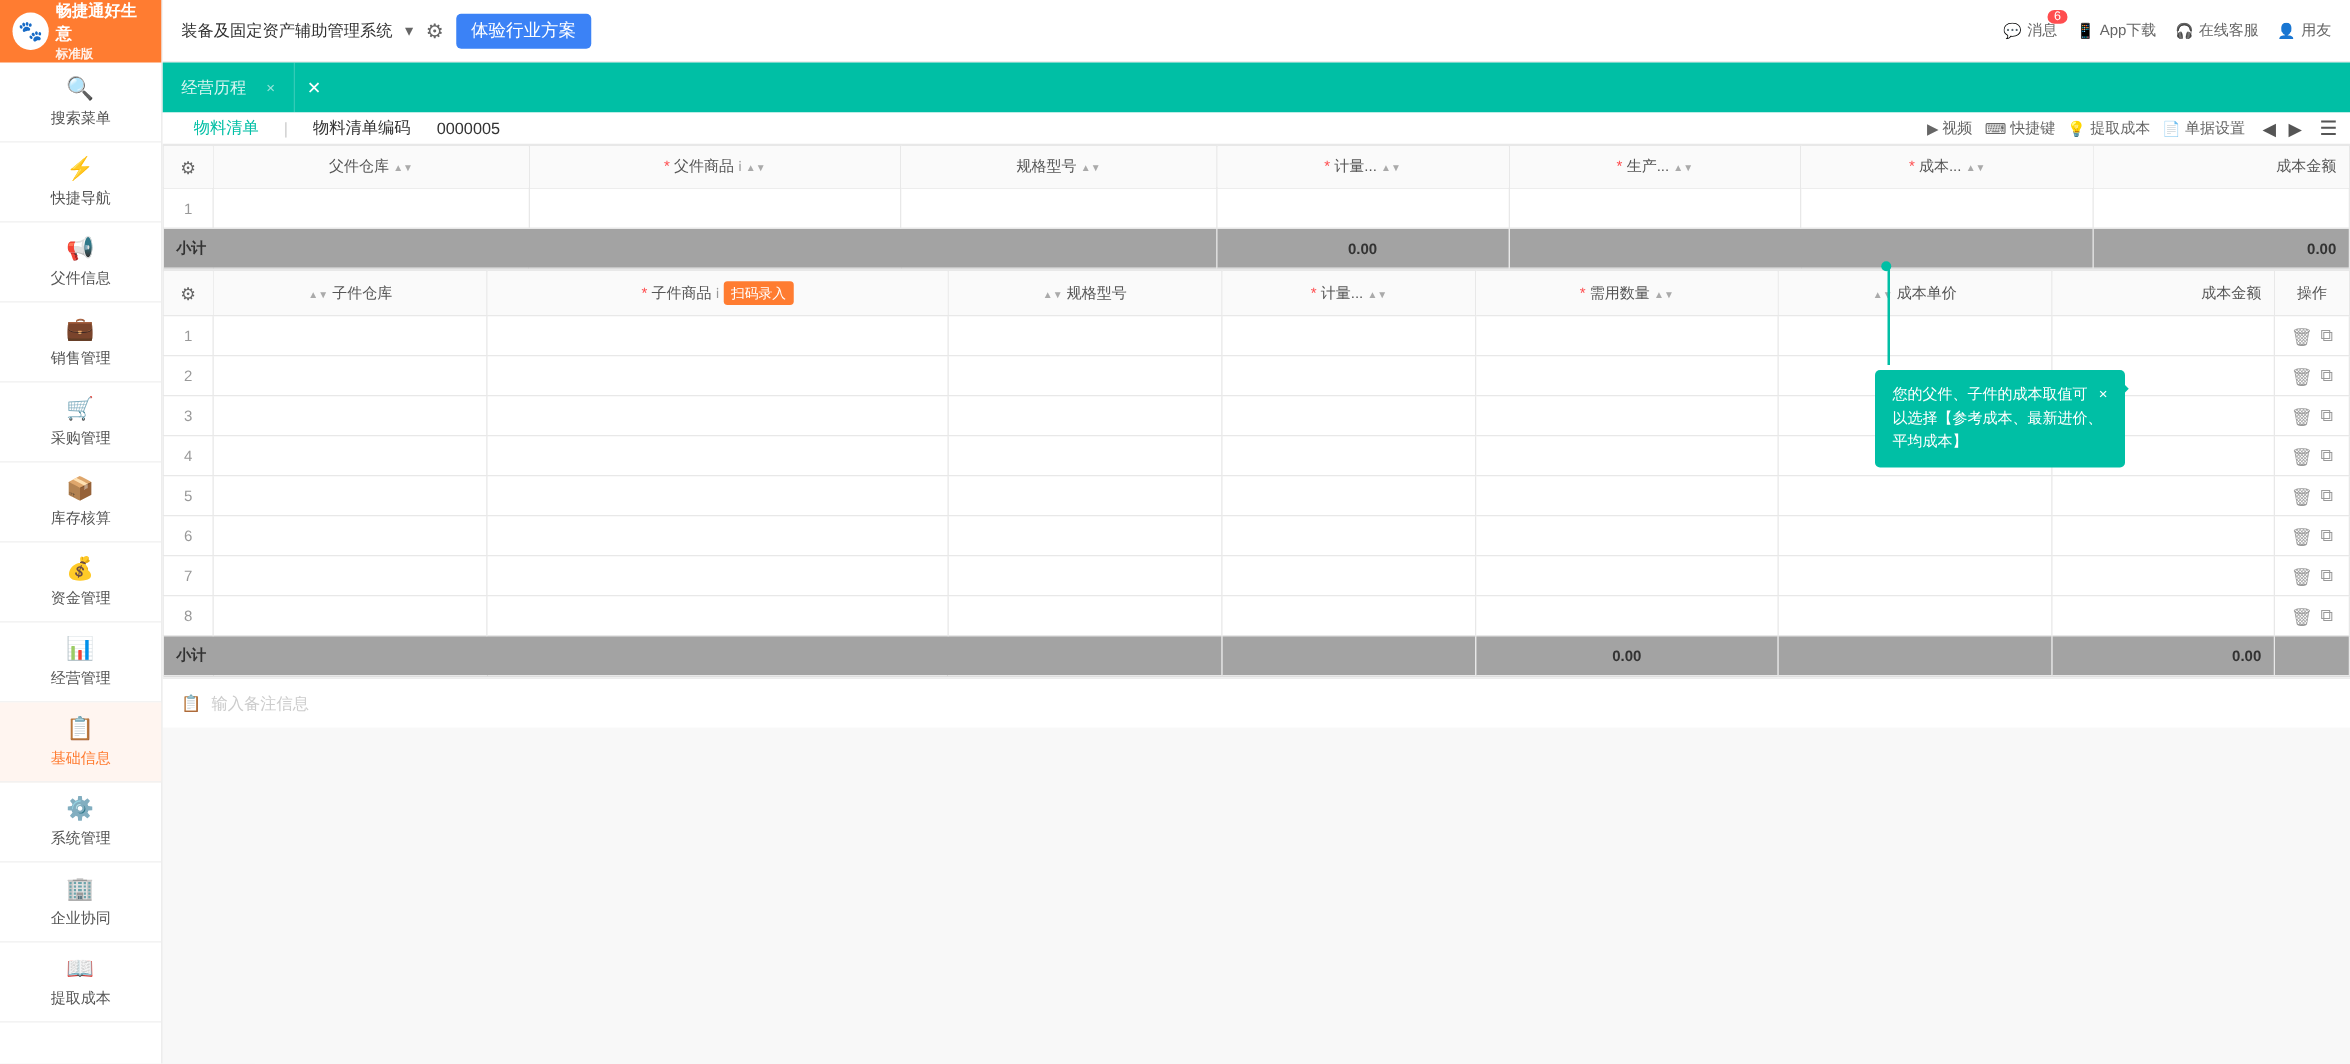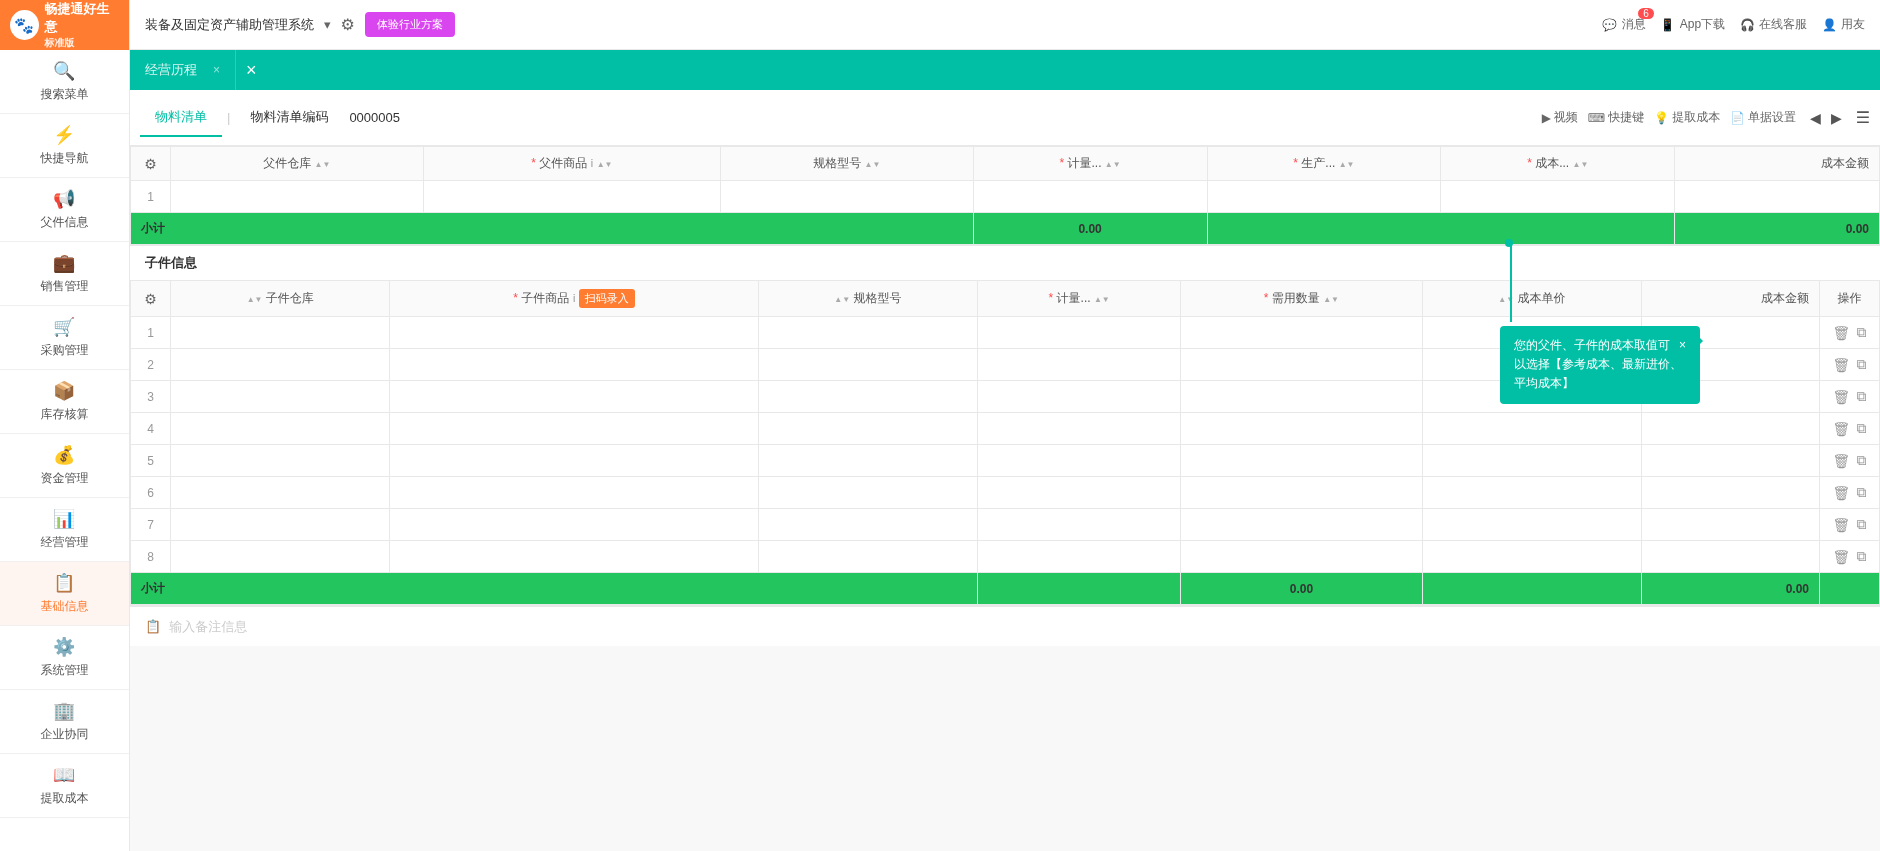--- a/index.html
+++ b/index.html
@@ -95,27 +95,27 @@
       background: #ff4d4f;
       color: white;
       border-radius: 10px;
       padding: 0 5px;
       font-size: 10px;
       position: absolute;
       top: -8px;
       right: -8px;
     }
     .experience-btn {
-      background: #d946ef;
+      background: #3b82f6;
       color: white;
       border: none;
       border-radius: 4px;
       padding: 5px 12px;
       cursor: pointer;
-      font-size: 11px;
+      font-size: 14px;
     }
     .settings-icon { cursor: pointer; color: #666; font-size: 16px; }
 
     
     .nav-tabs {
       background: #00bfa5;
       display: flex;
       align-items: center;
       height: 40px;
       overflow-x: auto;
@@ -135,21 +135,21 @@
     }
     .nav-tab .close-x { opacity: 0.7; font-size: 12px; }
 
     
     .sub-tabs {
       background: white;
       border-bottom: 1px solid #e8e8e8;
       display: flex;
       align-items: center;
       padding: 0 10px;
-      height: 56px;
+      height: 26px;
       gap: 0;
     }
     .sub-tab {
       padding: 0 15px;
       height: 38px;
       display: flex;
       align-items: center;
       cursor: pointer;
       font-size: 13px;
       color: #333;
@@ -213,21 +213,21 @@
       position: relative;
     }
     .data-table td {
       border: 1px solid #e8e8e8;
       padding: 4px 6px;
       text-align: center;
       color: #333;
       height: 32px;
     }
     .data-table .subtotal-row td {
-      background: #22c55e;
+      background: #a3a3a3;
       font-weight: bold;
       color: #333;
     }
     .required-mark { color: #ff4d4f; }
     .col-number { width: 40px; color: #999; }
 
     
     .scan-btn {
       background: #ff7c31;
       color: white;
@@ -529,21 +529,20 @@
             <td colspan="4" style="text-align:left; padding-left:10px;">小计</td>
             <td colspan="1" style="text-align:center;">0.00</td>
             <td colspan="2"></td>
             <td style="text-align:right; padding-right:10px;">0.00</td>
           </tr>
         </tbody>
       </table>
     </div>
 
     <div class="section">
-      <div class="section-title">子件信息</div>
       <table class="data-table">
         <thead>
           <tr>
             <th style="width:40px;"><span class="table-gear">⚙</span></th>
             <th>
               <span class="sort-arrows">▲▼</span>
               <span>子件仓库</span>
             </th>
             <th>
               <span class="required-mark">*</span>

